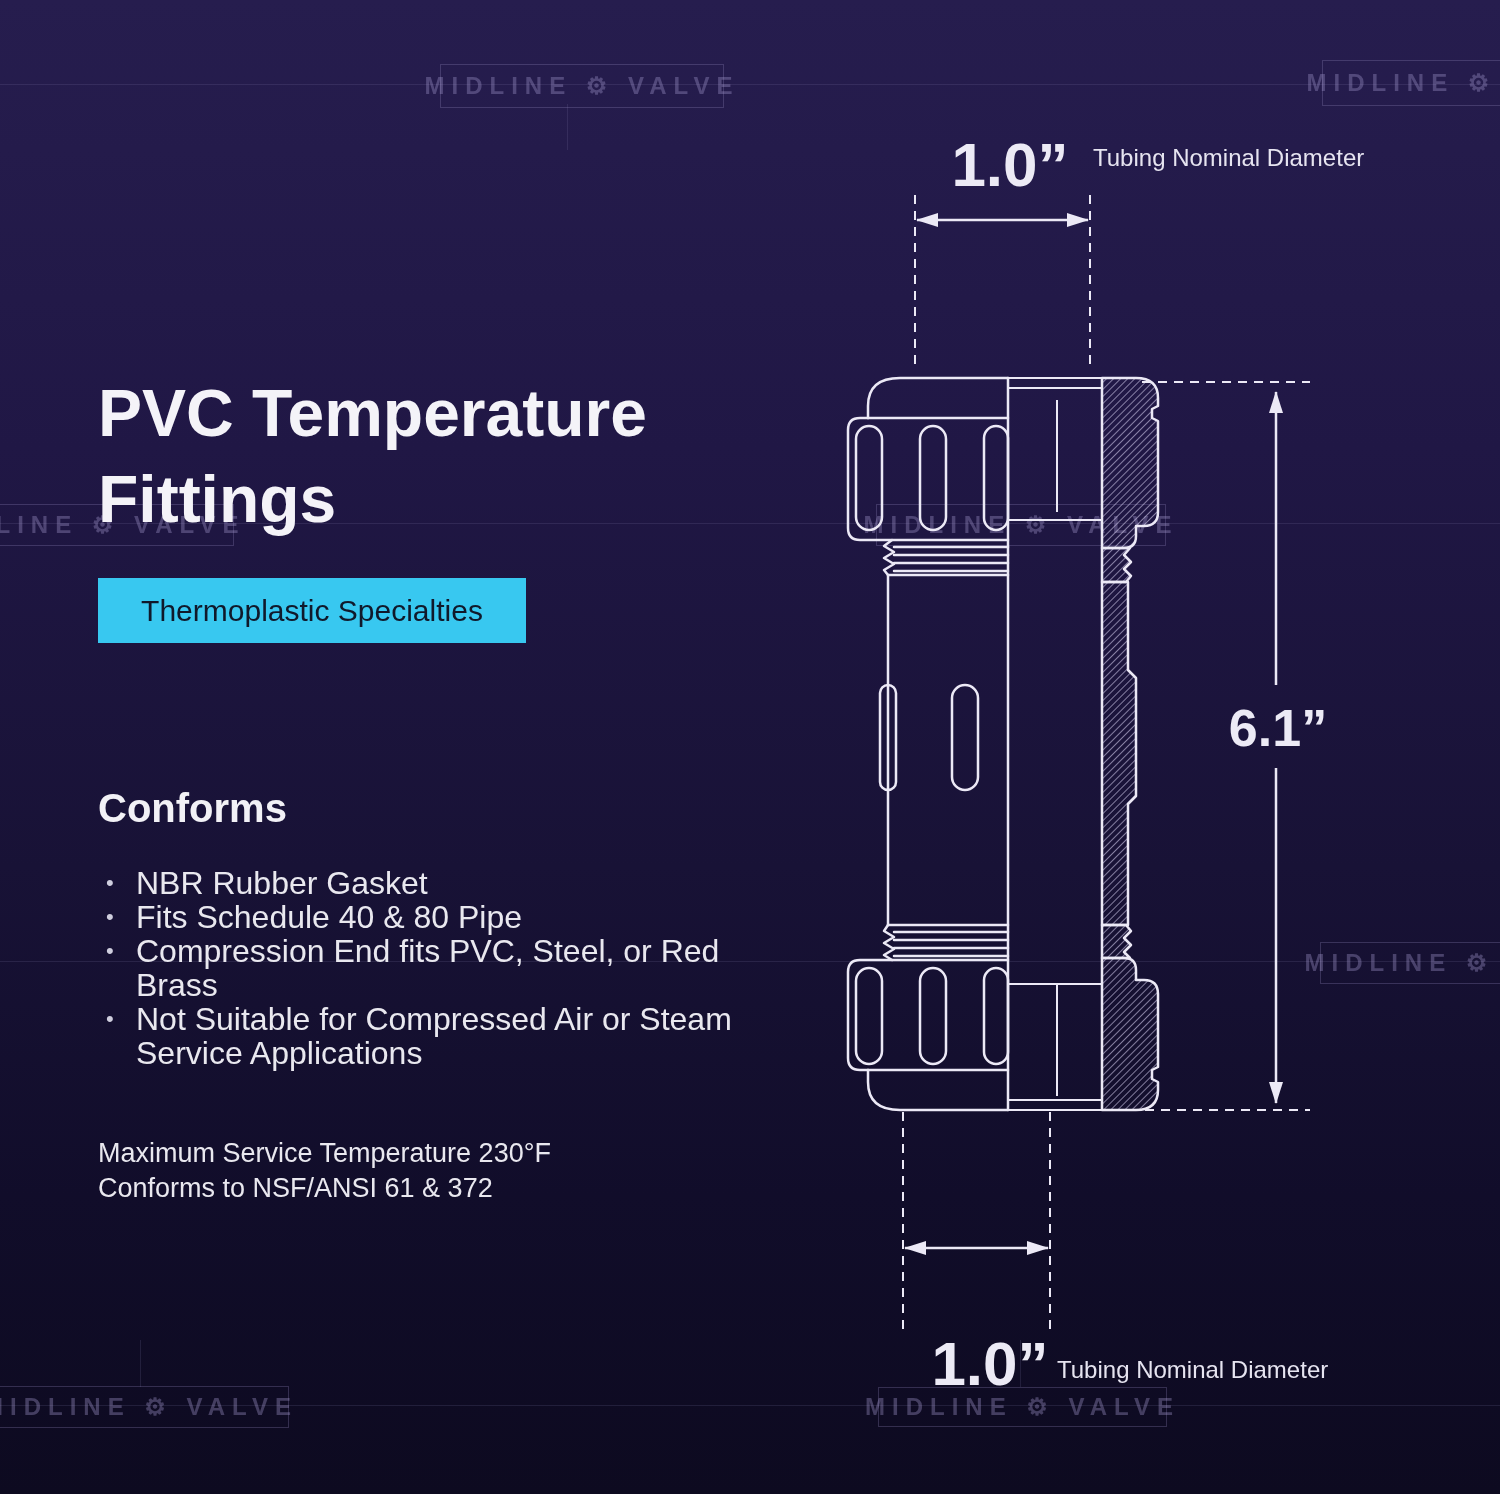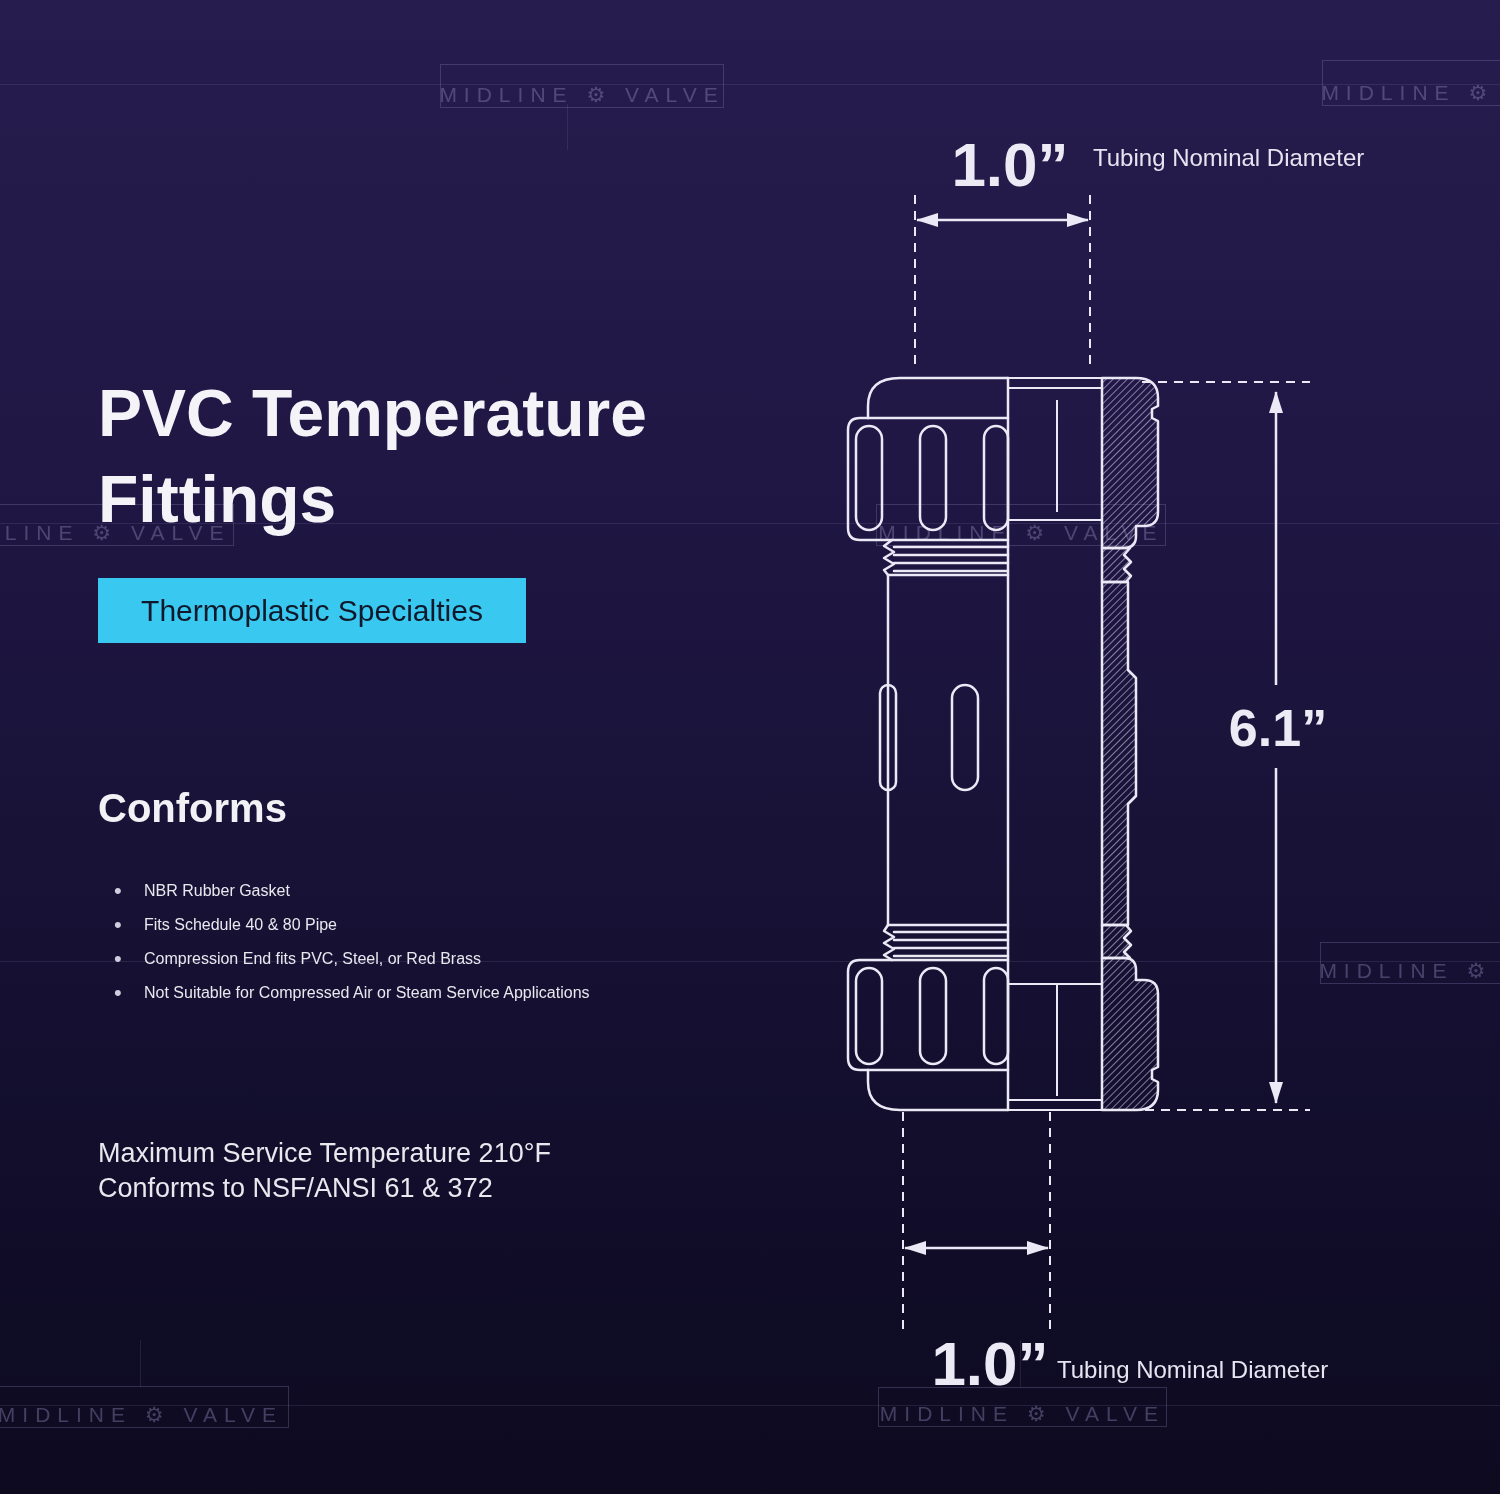--- a/index.html
+++ b/index.html
@@ -6,33 +6,33 @@
   .canvas{
     position:relative;width:1500px;height:1494px;overflow:hidden;
     background:linear-gradient(180deg,#261d4e 0%,#201745 30%,#181236 58%,#110d2a 80%,#0d0a20 100%);
     font-family:"Liberation Sans",sans-serif;
   }
   
   .hline{position:absolute;left:0;width:1500px;height:1px;background:rgba(145,135,185,0.16);}
   .vline{position:absolute;width:1px;background:rgba(145,135,185,0.16);}
   
   .wm{
-    position:absolute;display:flex;align-items:flex-end;justify-content:center;
+    position:absolute;display:flex;align-items:center;justify-content:center;
     border:1px solid rgba(150,140,195,0.28);color:rgba(158,148,200,0.38);
-    font-size:21px;font-weight:400;letter-spacing:7px;white-space:nowrap;
+    font-size:24px;font-weight:700;letter-spacing:7px;white-space:nowrap;
   }
   
   .title{position:absolute;left:98px;top:370px;color:#f4f3f8;font-size:66px;font-weight:700;line-height:86px;letter-spacing:0px;}
   .badge{
     position:absolute;left:98px;top:578px;width:428px;height:65px;
     background:#38c8f0;color:#10192b;font-size:30px;display:flex;align-items:center;justify-content:center;
   }
   .h-features{position:absolute;left:98px;top:786px;color:#f2f1f6;font-size:40px;font-weight:700;}
-  .features-list{position:absolute;left:98px;top:862px;width:670px;margin:12px;padding:0;list-style:none;
-    color:#e9e8ef;font-size:16px;line-height:34px;}
+  .features-list{position:absolute;left:98px;top:862px;width:670px;margin:4px;padding:0;list-style:none;
+    color:#e9e8ef;font-size:32px;line-height:34px;}
   .features-list li{position:relative;padding-left:34px;}
   .features-list li::before{content:"•";position:absolute;left:4px;top:0;font-size:22px;color:#cfcede;}
   .h-specs{position:absolute;left:98px;top:1058px;color:#f2f1f6;font-size:43px;font-weight:700;}
   .specs-list{position:absolute;left:98px;top:1136px;width:640px;color:#e9e8ef;font-size:27px;line-height:35px;}
   .specs-list div{white-space:nowrap;}
   
   .diagram{position:absolute;left:840px;top:100px;}
   .dim-value{fill:#eceaf5;font-size:62px;font-weight:700;font-family:"Liberation Sans",sans-serif;}
   .dim-label{fill:#e6e4f0;font-size:24px;font-family:"Liberation Sans",sans-serif;}
   .dim-value-mid{fill:#eceaf5;font-size:52px;font-weight:700;font-family:"Liberation Sans",sans-serif;}
@@ -83,21 +83,21 @@
 
   <div class="h-features">Conforms</div>
   <ul class="features-list">
     <li>NBR Rubber Gasket</li>
     <li>Fits Schedule 40 &amp; 80 Pipe</li>
     <li>Compression End fits PVC, Steel, or Red Brass</li>
     <li>Not Suitable for Compressed Air or Steam Service Applications</li>
   </ul>
 
   <div class="specs-list">
-    <div>Maximum Service Temperature 210°F</div>
+    <div>Maximum Service Temperature 230°F</div>
     <div>Conforms to NSF/ANSI 61 &amp; 372</div>
   </div>
 
   <svg class="diagram" width="560" height="1300" viewBox="0 0 560 1300">
     <defs>
       <pattern id="hatch" width="5" height="5" patternUnits="userSpaceOnUse" patternTransform="rotate(45)">
         <line x1="0" y1="0" x2="0" y2="5" stroke="#cfc9e8" stroke-width="1.4" opacity="0.85"></line>
       </pattern>
       <marker id="mArr" markerWidth="22" markerHeight="14" refX="21" refY="7" orient="auto-start-reverse" markerUnits="userSpaceOnUse">
         <path d="M0,0 L22,7 L0,14 Z" fill="#ece9f6"></path>

